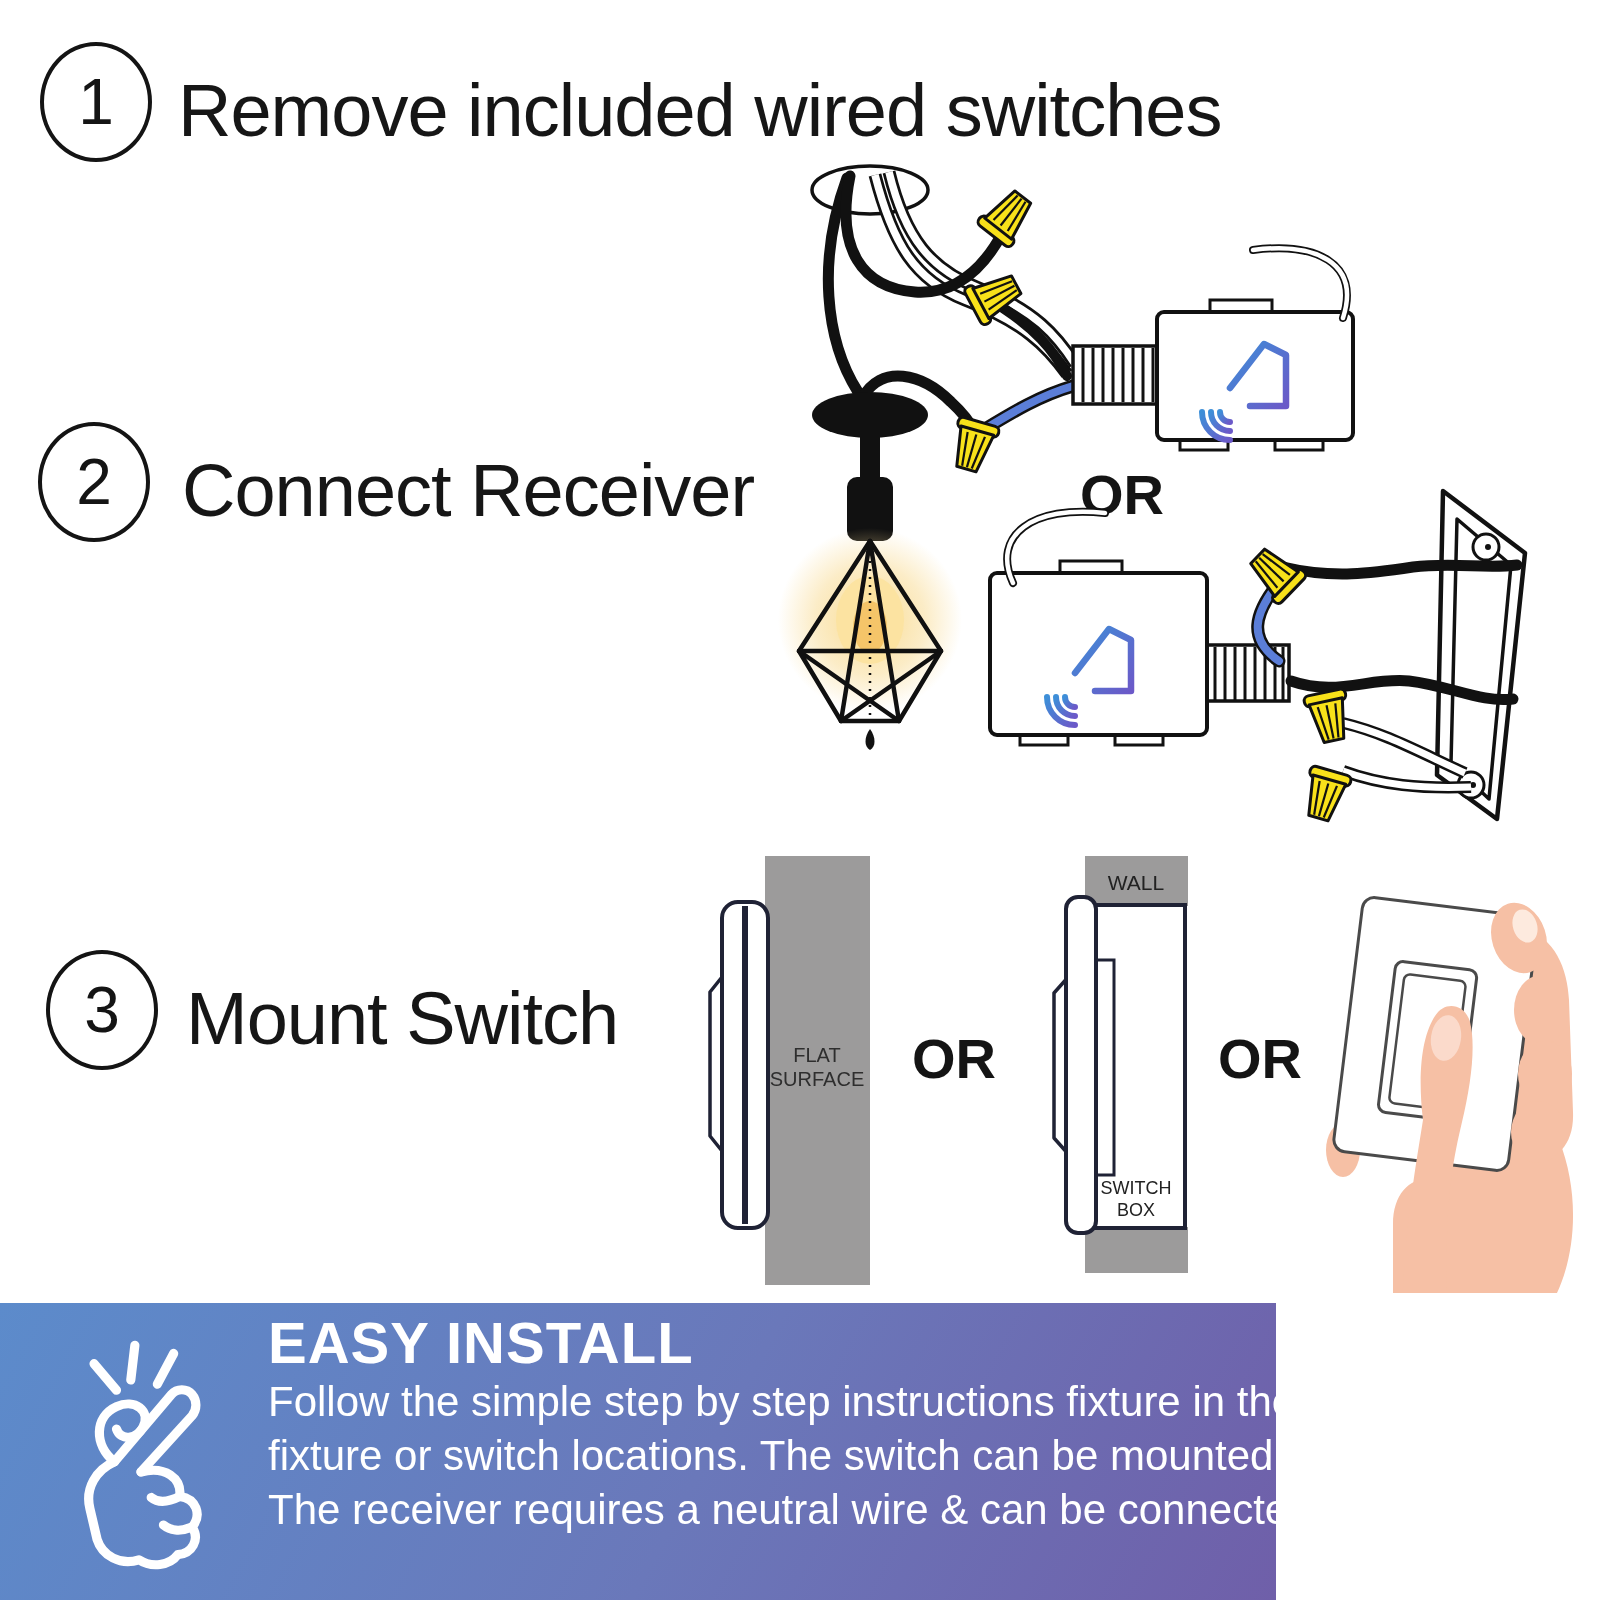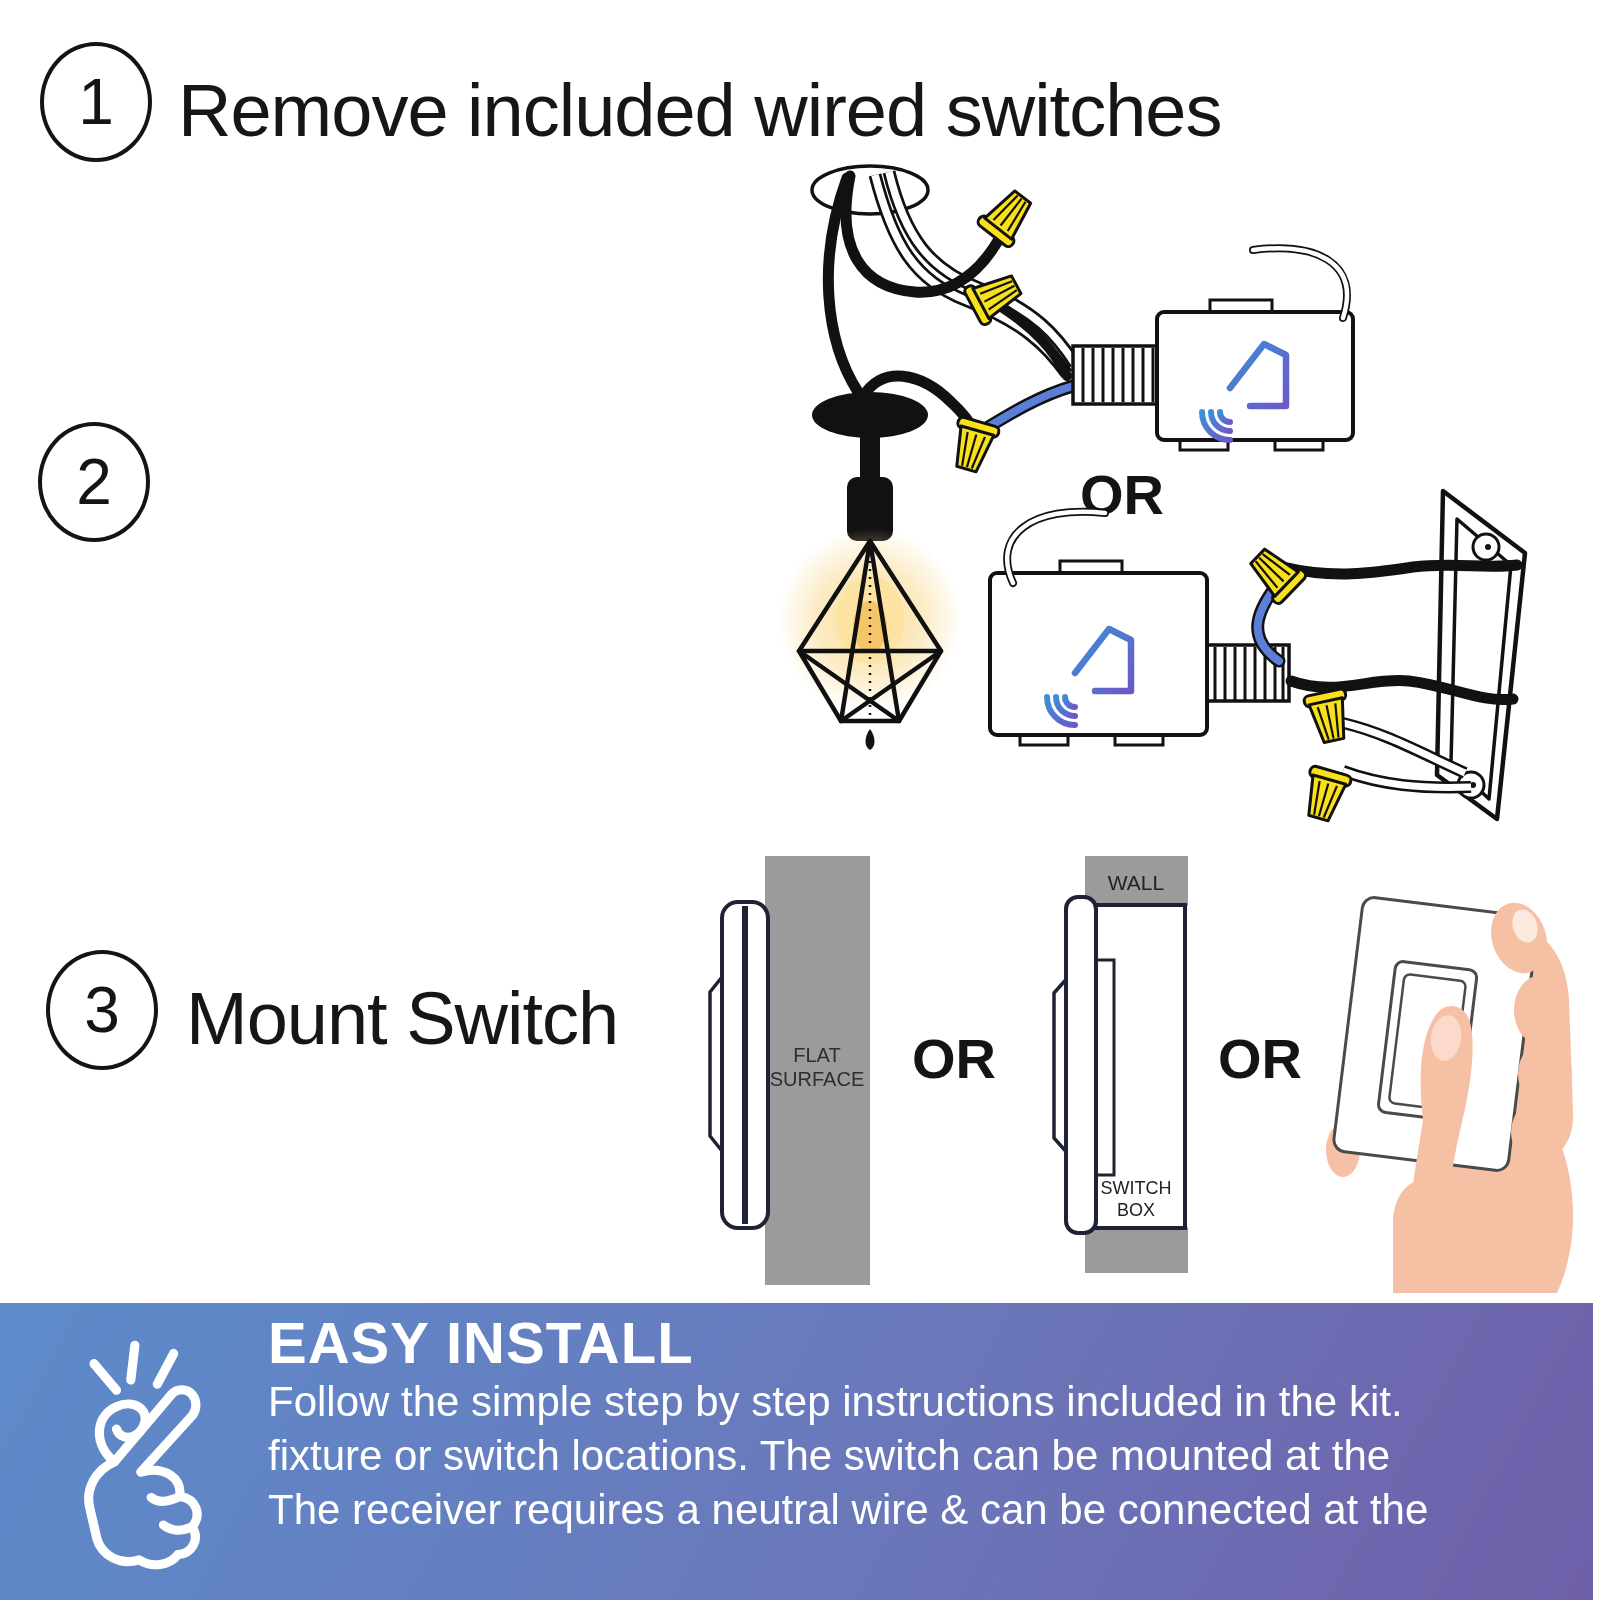--- a/index.html
+++ b/index.html
@@ -5,39 +5,40 @@
   html,body{margin:0;padding:0;background:#fff;}
   #stage{position:relative;width:1600px;height:1600px;overflow:hidden;background:#fff;
          font-family:"Liberation Sans", sans-serif;color:#1a1a1a;}
   .abs{position:absolute;}
   .step-circle{position:absolute;width:112px;height:120px;border:4px solid #141414;border-radius:50%;
                display:flex;align-items:center;justify-content:center;
                font-size:64px;font-weight:300;color:#141414;box-sizing:border-box;}
   .step-label{position:absolute;font-size:74px;font-weight:300;letter-spacing:-1px;color:#161616;white-space:nowrap;}
   .or-label{position:absolute;font-size:56px;font-weight:700;color:#141414;}
   .svg-label{font-family:"Liberation Sans", sans-serif;}
-  #banner{position:absolute;left:0;top:1303px;width:1593px;height:297px;
+  #banner{position:absolute;left:0;top:1303px;width:1276px;height:297px;
           background:linear-gradient(118deg,#5c8bcb 0%,#6a78ba 55%,#6f5fa9 100%);}
   #banner-text{position:absolute;left:268px;top:8px;width:1320px;color:#ffffff;}
   #banner-title{font-size:58px;font-weight:700;line-height:64px;letter-spacing:1px;}
   .banner-line{font-size:42px;font-weight:300;line-height:54px;white-space:nowrap;}
 </style>
 </head>
 <body>
 
 <div id="stage">
 
   <div class="step-circle" style="left:40px;top:42px;">
     <span>1</span>
   </div>
   <div class="step-label" style="left:178px;top:68px;">Remove included wired switches</div>
 
   <div class="step-circle" style="left:38px;top:422px;">
     <span>2</span>
   </div>
+  <div class="step-label" style="left:182px;top:448px;">Connect Receiver</div>
 
   <div class="step-circle" style="left:46px;top:950px;">
     <span>3</span>
   </div>
   <div class="step-label" style="left:186px;top:976px;">Mount Switch</div>
 
   <svg class="abs" style="left:755px;top:150px;" width="610" height="335" viewBox="0 0 610 335">
     <defs>
       <linearGradient id="lg1" x1="0" y1="0" x2="1" y2="1">
         <stop offset="0" stop-color="#3d8fd8"></stop>
@@ -258,19 +259,19 @@
         <path d="M 102 22 L 86 52"></path>
         <path d="M 44 128 L 100 62 C 105 56 115 56 120 62 C 125 68 125 77 120 83 L 70 138"></path>
         <path d="M 44 128 C 24 112 24 84 46 74 C 64 66 80 78 72 94 C 66 106 50 108 46 96"></path>
         <path d="M 70 138 C 94 132 110 144 108 162 C 124 164 130 180 120 192 C 128 204 120 218 106 219 C 98 230 80 232 68 224 C 50 230 32 220 27 204 L 20 174 C 15 154 26 136 44 128"></path>
         <path d="M 108 162 C 96 168 86 168 80 163"></path>
         <path d="M 120 192 C 108 197 98 195 92 190"></path>
       </g>
     </svg>
     <div id="banner-text">
       <div id="banner-title">EASY INSTALL</div>
-      <div class="banner-line">Follow the simple step by step instructions included in the kit.</div>
+      <div class="banner-line">Follow the simple step by step instructions fixture in the kit.</div>
       <div class="banner-line">fixture or switch locations. The switch can be mounted at the</div>
       <div class="banner-line">The receiver requires a neutral wire &amp; can be connected at the</div>
     </div>
   </div>
 
 </div>
 
 </body></html>

